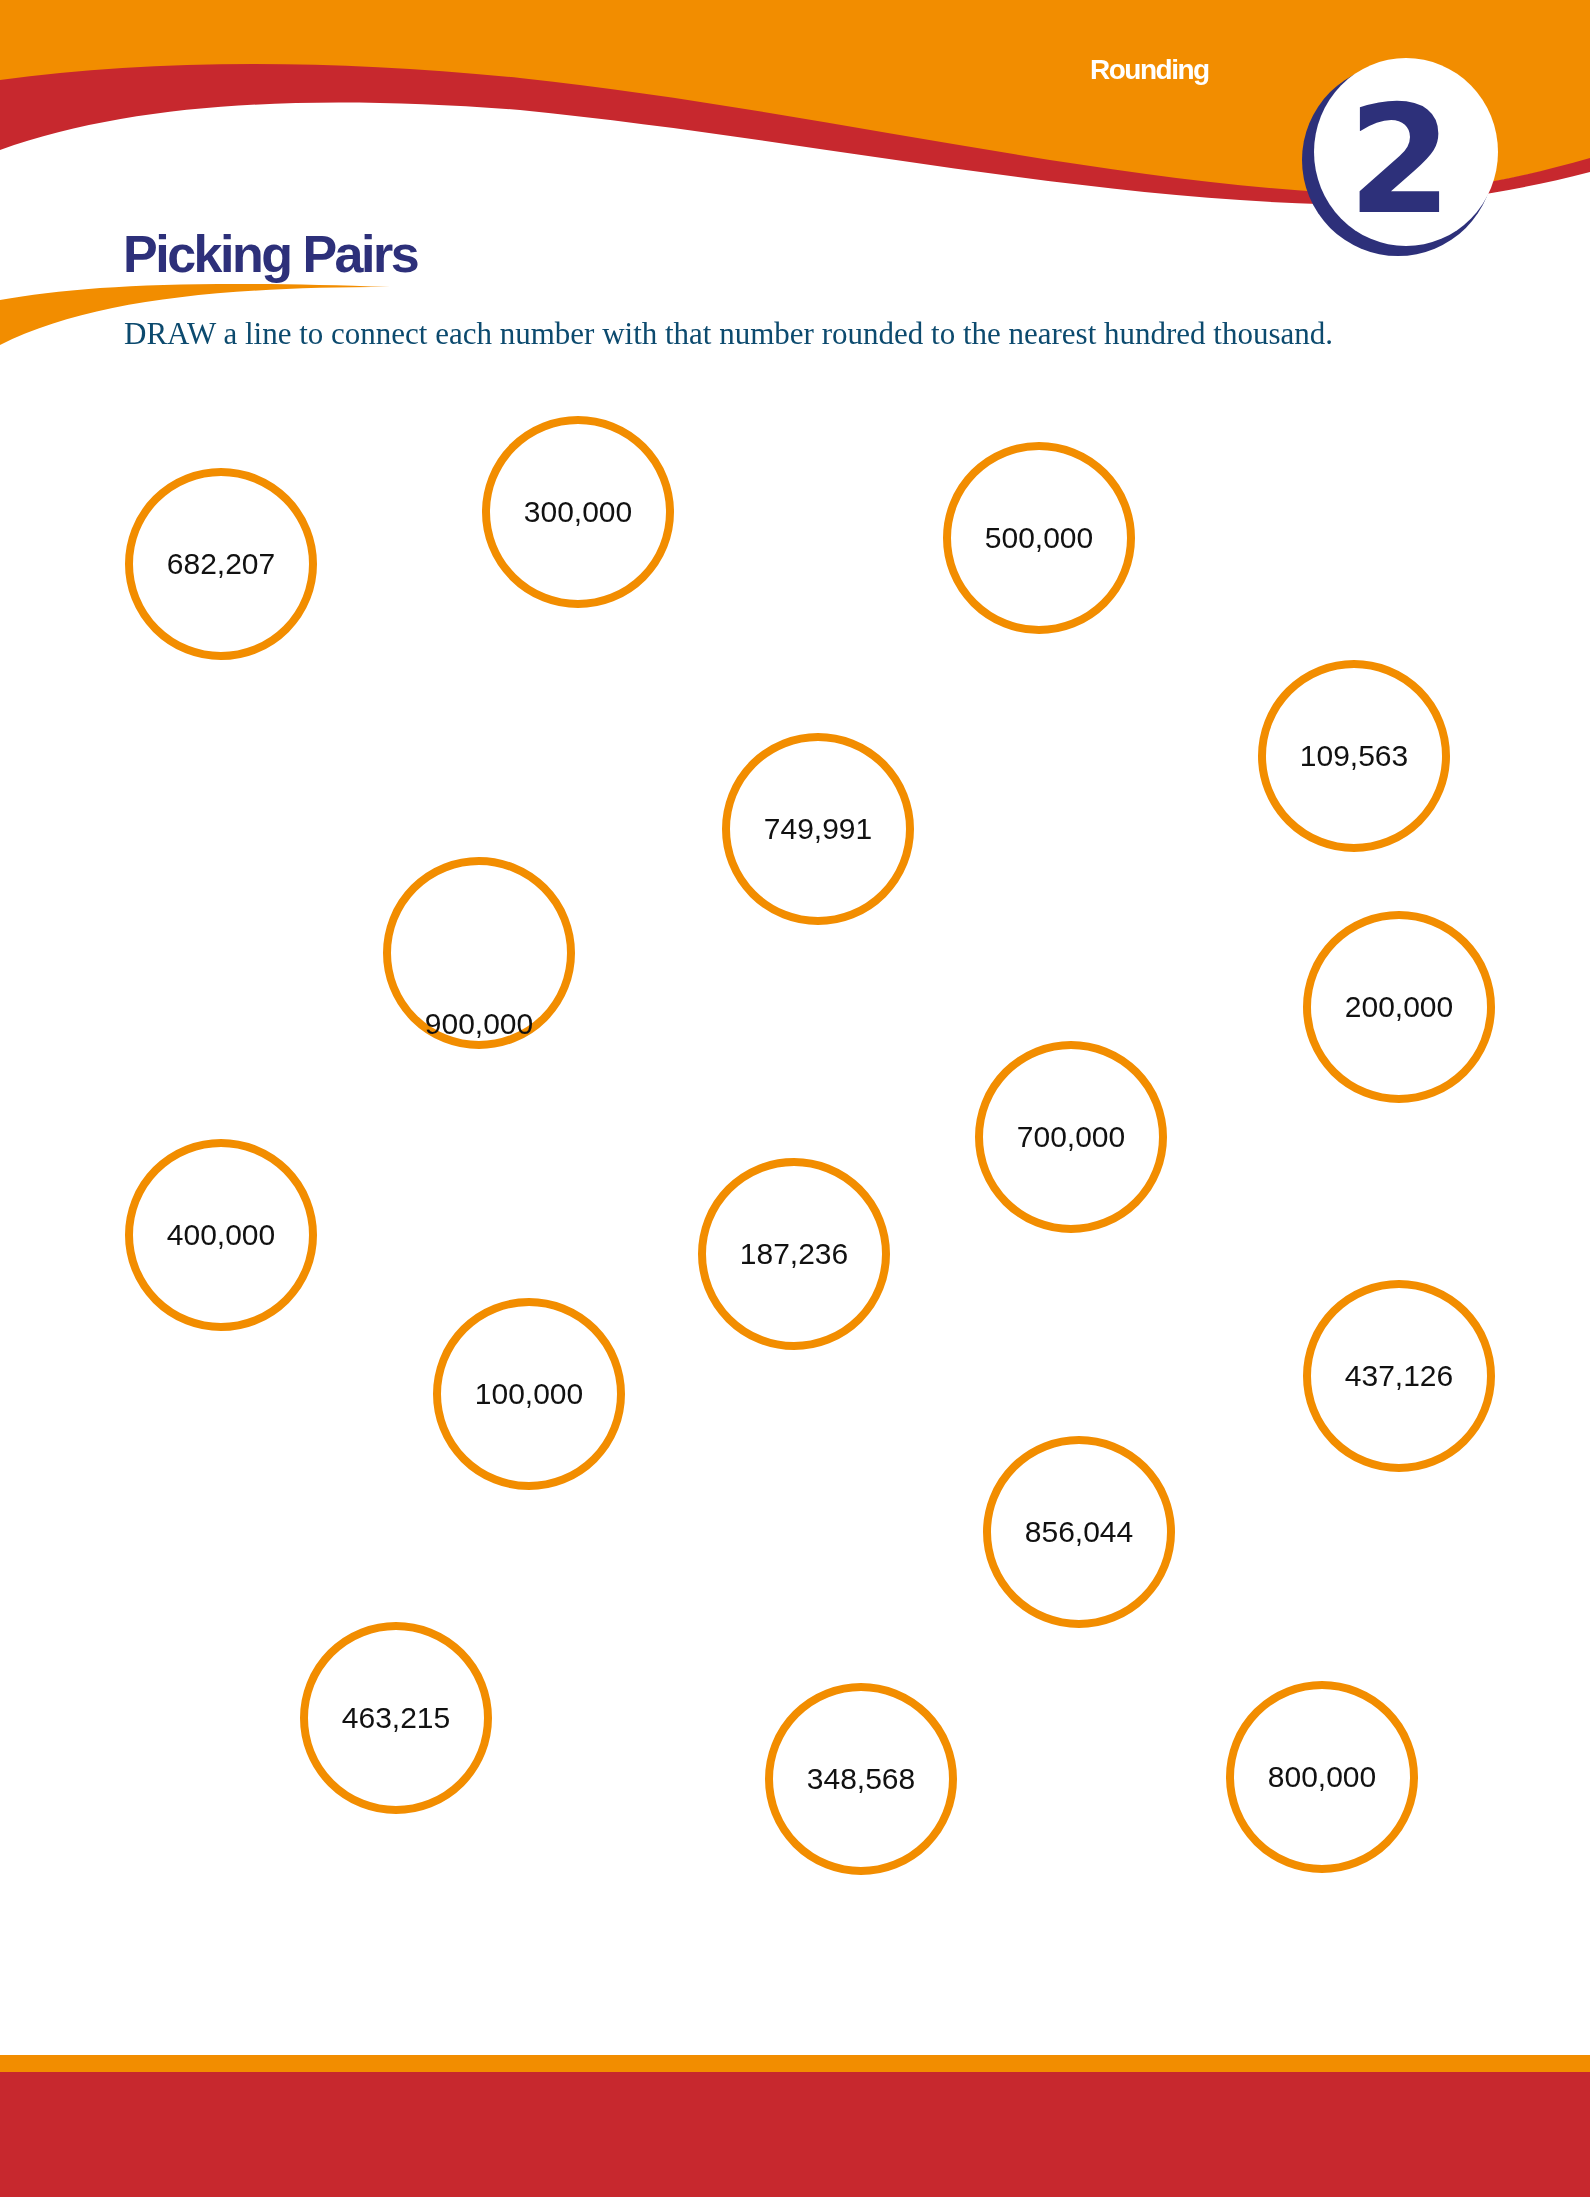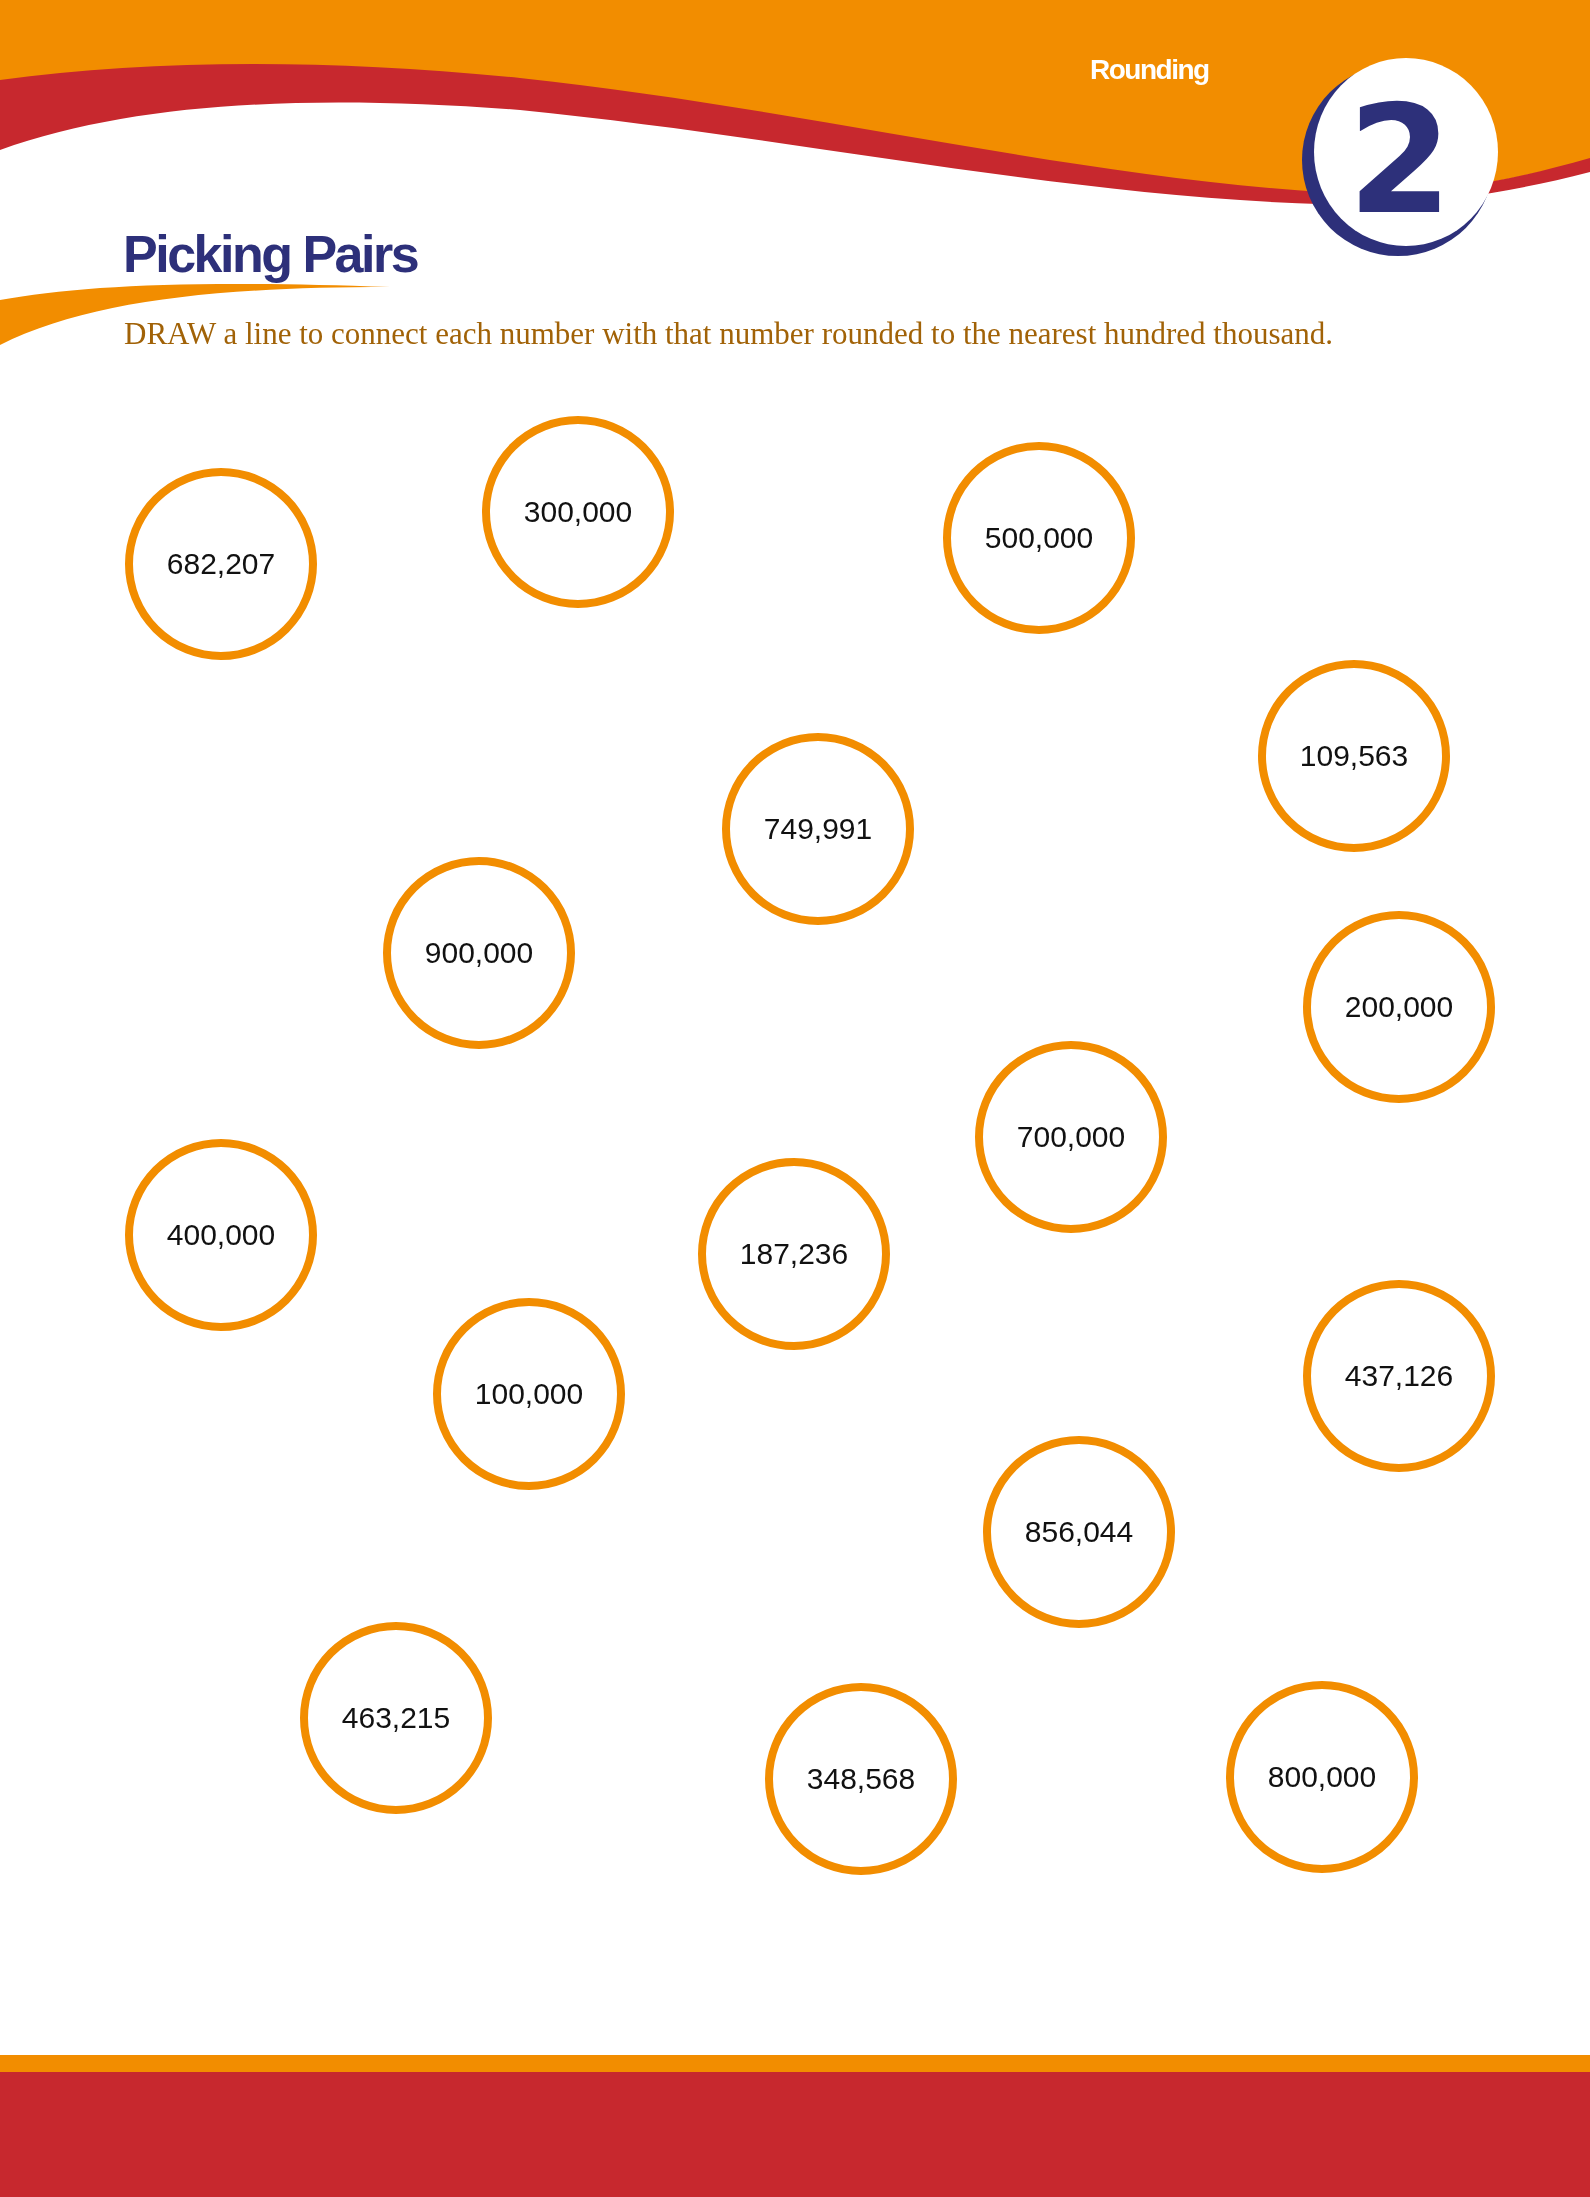--- a/index.html
+++ b/index.html
@@ -1,21 +1,21 @@
 <!DOCTYPE html>
 <html><head>
 <meta charset="utf-8">
 <style>
   html, body { margin:0; padding:0; }
   body { width:1590px; height:2197px; position:relative; overflow:hidden; background:#ffffff; font-family:"Liberation Sans", sans-serif; }
   .banner { position:absolute; left:0; top:0; width:1590px; height:360px; }
   .section-label { position:absolute; left:1090px; top:54px; width:200px; text-align:left; color:#ffffff; font-family:"Liberation Sans", sans-serif; font-weight:bold; font-size:28px; letter-spacing:-1.5px; }
   .badge-num { position:absolute; left:1320px; top:70px; width:160px; height:180px; text-align:center; color:#2d307a; font-family:"DejaVu Sans", sans-serif; font-weight:bold; font-size:150px; line-height:180px; }
   .title { position:absolute; left:123px; top:216px; color:#2d307a; font-family:"Liberation Sans", sans-serif; font-weight:bold; font-size:52px; letter-spacing:-2.5px;margin-top:8px; }
-  .instruction { position:absolute; left:124px; top:316px; width:1420px; color:#a16207; font-family:"Liberation Serif", serif; font-size:31px; white-space:nowrap; }
+  .instruction { position:absolute; left:124px; top:316px; width:1420px; color:#0c4a6e; font-family:"Liberation Serif", serif; font-size:31px; white-space:nowrap; }
   .circle { position:absolute; width:176px; height:176px; margin-left:-96px; margin-top:-96px; border:8px solid #f28d00; border-radius:50%; display:flex; align-items:center; justify-content:center; background:#ffffff; cursor:pointer; }
   .circle span { font-family:"Liberation Sans", sans-serif; font-size:30px; color:#111111; }
   .footer-orange { position:absolute; left:0; top:2055px; width:1590px; height:17px; background:#f28d00; }
   .footer-red { position:absolute; left:0; top:2072px; width:1590px; height:125px; background:#c7282e; }
 </style>
 </head>
 <body>
 
 <svg class="banner" viewBox="0 0 1590 360" width="1590" height="360">
   <path d="M0,0 L1590,0 L1590,160 C1520,178 1460,190 1380,195 C1100,190 820,120 500,95 C300,80 120,80 0,95 Z" fill="#f28d00"></path>
@@ -40,21 +40,21 @@
     </div>
     <div class="circle" style="left: 1039px; top: 538px;">
       <span>500,000</span>
     </div>
     <div class="circle" style="left: 1354px; top: 756px;">
       <span>109,563</span>
     </div>
     <div class="circle" style="left: 818px; top: 829px;">
       <span>749,991</span>
     </div>
-    <div class="circle" style="left: 479px; top: 953px;">
+    <div class="circle" style="left: 479px; top: 953px; align-items: flex-end;">
       <span>900,000</span>
     </div>
     <div class="circle" style="left: 1399px; top: 1007px;">
       <span>200,000</span>
     </div>
     <div class="circle" style="left: 1071px; top: 1137px;">
       <span>700,000</span>
     </div>
     <div class="circle" style="left: 221px; top: 1235px;">
       <span>400,000</span>

